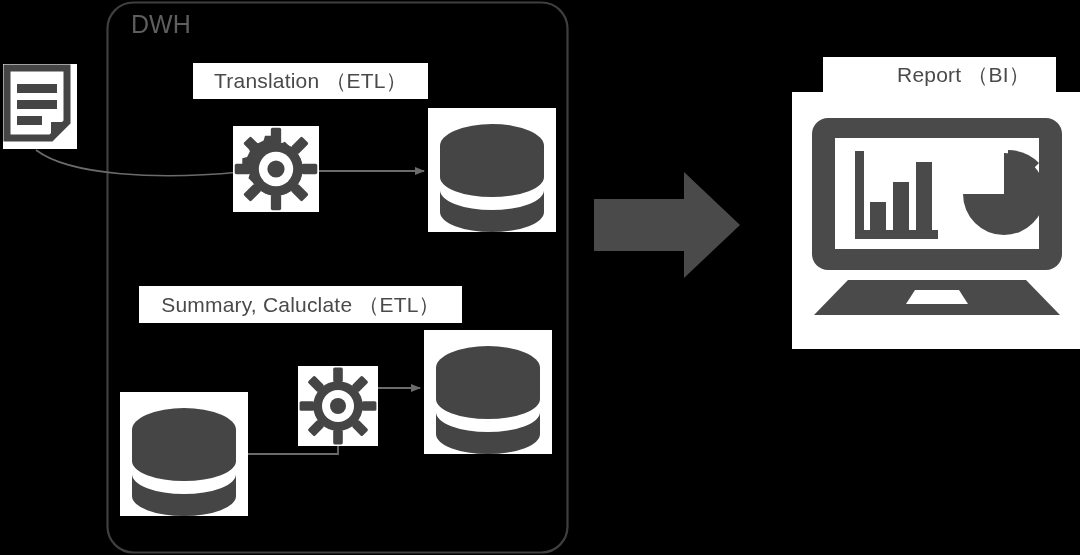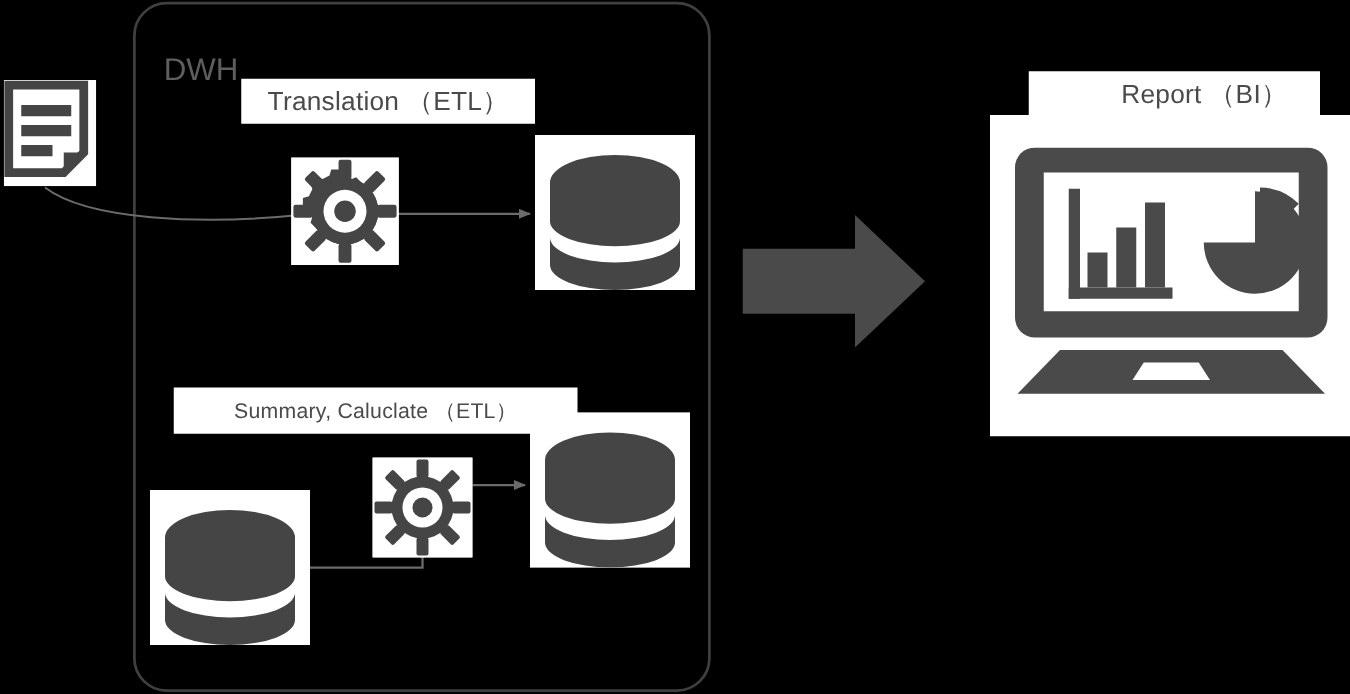--- a/index.html
+++ b/index.html
@@ -75,21 +75,21 @@
 
     <path d="M 36,150 C 70,176 160,180 240,172" fill="none" stroke="#6b6b6b" stroke-width="1.6"></path>
 
     <line x1="318" y1="171" x2="424" y2="171" stroke="#6b6b6b" stroke-width="1.8" marker-end="url(#arrowsm)"></line>
 
     <path d="M 248,454 L 338,454 L 338,424" fill="none" stroke="#6b6b6b" stroke-width="1.8"></path>
 
     <line x1="378" y1="388" x2="420" y2="388" stroke="#6b6b6b" stroke-width="1.8" marker-end="url(#arrowsm)"></line>
   </svg>
 
-  <div class="plain-label" style="left:131px; top:10px; font-size:25px; color:#5e5e5e;margin-top:32px;">DWH</div>
+  <div class="plain-label" style="left:131px; top:10px; font-size:25px; color:#5e5e5e;">DWH</div>
 
   <div class="bare-icon" style="left:3px; top:64px; width:74px; height:85px;">
     <svg viewBox="0 0 74 85" xmlns="http://www.w3.org/2000/svg">
       <rect x="0" y="0" width="74" height="85" fill="#ffffff"></rect>
       <path d="M4,4 L64,4 L64,58 L48,74 L4,74 Z" fill="#ffffff" stroke="#454545" stroke-width="7"></path>
       <path d="M64,58 L48,58 L48,74 Z" fill="#454545"></path>
       <rect x="14" y="20" width="40" height="9" fill="#454545"></rect>
       <rect x="14" y="36" width="40" height="9" fill="#454545"></rect>
       <rect x="14" y="52" width="25" height="9" fill="#454545"></rect>
     </svg>
@@ -131,21 +131,21 @@
       <rect x="0" y="0" width="128" height="124" fill="#ffffff"></rect>
       <g fill="#454545">
         <path d="M12,82 L12,104 a52,20 0 0 0 104,0 L116,82 a52,20 0 0 1 -104,0 Z"></path>
         <path d="M12,47 L12,69 a52,20 0 0 0 104,0 L116,47 a52,20 0 0 1 -104,0 Z"></path>
         <ellipse cx="64" cy="38" rx="52" ry="22"></ellipse>
         <path d="M12,38 L12,56 a52,20 0 0 0 104,0 L116,38 Z"></path>
       </g>
     </svg>
   </div>
 
-  <div class="label-box" style="left:139px; top:286px; width:323px; height:37px; font-size:17px;margin-top:24px;">Summary, Caluclate （ETL）</div>
+  <div class="label-box" style="left:139px; top:286px; width:323px; height:37px; font-size:21px;">Summary, Caluclate （ETL）</div>
 
   <div class="icon-plate" style="left:120px; top:392px; width:128px; height:124px;">
     <svg viewBox="0 0 128 124" xmlns="http://www.w3.org/2000/svg">
       <rect x="0" y="0" width="128" height="124" fill="#ffffff"></rect>
       <g fill="#454545">
         <path d="M12,82 L12,104 a52,20 0 0 0 104,0 L116,82 a52,20 0 0 1 -104,0 Z"></path>
         <path d="M12,47 L12,69 a52,20 0 0 0 104,0 L116,47 a52,20 0 0 1 -104,0 Z"></path>
         <ellipse cx="64" cy="38" rx="52" ry="22"></ellipse>
         <path d="M12,38 L12,56 a52,20 0 0 0 104,0 L116,38 Z"></path>
       </g>

